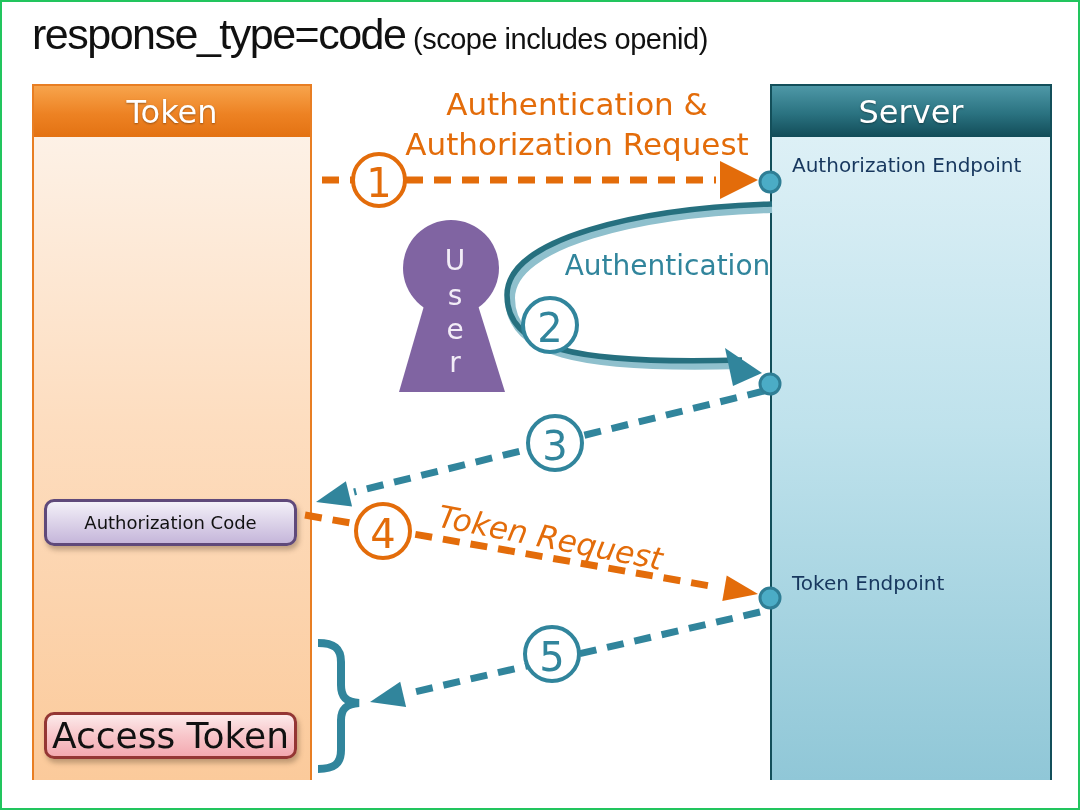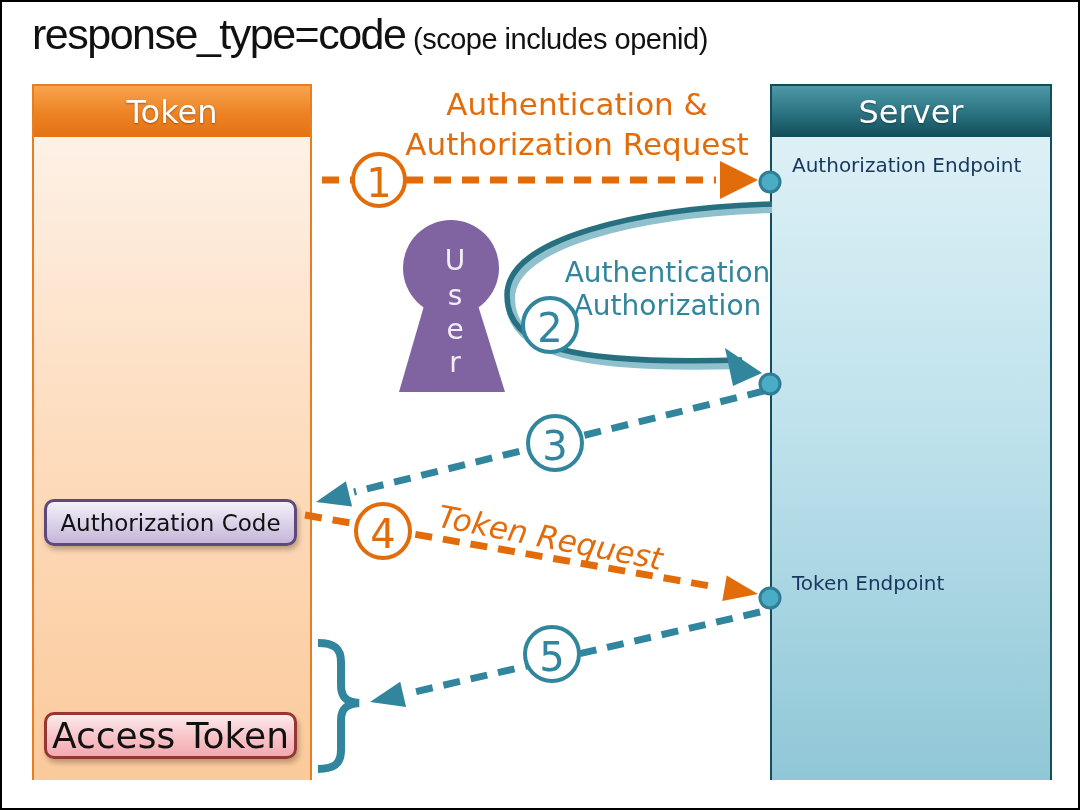--- a/index.html
+++ b/index.html
@@ -1,18 +1,18 @@
 <!DOCTYPE html>
 <html><head>
 <meta charset="utf-8">
 <style>
   html,body{margin:0;padding:0;background:#fff;}
   #canvas{
     position:relative;width:1080px;height:810px;box-sizing:border-box;
-    border:2px solid #000000;background:#ffffff;overflow:hidden;
+    border:2px solid #22c55e;background:#ffffff;overflow:hidden;
     font-family:"DejaVu Sans","Liberation Sans",sans-serif;
   }
   
   .title{position:absolute;left:30px;top:8px;white-space:nowrap;color:#111;}
   .title .main{font-size:43px;letter-spacing:-1.5px;font-family:"Liberation Sans",sans-serif;}
   .title .sub{font-size:29px;letter-spacing:-0.5px;font-family:"Liberation Sans",sans-serif;}
   
   .actor{position:absolute;top:82px;height:696px;box-sizing:border-box;}
   .actor .hdr{height:51px;display:flex;align-items:center;justify-content:center;
     color:#fff;font-size:32px;text-shadow:0 1px 2px rgba(0,0,0,.35);}
@@ -22,31 +22,31 @@
   #server-box{left:768px;width:282px;border:2px solid #134F5A;}
   #server-box .hdr{background:linear-gradient(#4E98A7,#2A7280 55%,#124C58);text-align:center;}
   #server-box .bdy{height:643px;background:linear-gradient(#DDF0F6,#BFE2EC 45%,#90C7D7);}
   .endpoint-label{position:absolute;color:#17375E;font-size:20px;line-height:40px;}
   #auth-endpoint-label{left:790px;top:143px;width:260px;}
   #token-endpoint-label{left:790px;top:561px;width:170px;}
   
   .chip{position:absolute;left:42px;width:253px;height:47px;box-sizing:border-box;
     border-radius:10px;display:flex;align-items:center;justify-content:center;
     color:#111;box-shadow:2px 4px 5px rgba(80,60,40,.35);}
-  #auth-code-chip{top:497px;border:3px solid #5F497A;font-size:23px;
+  #auth-code-chip{top:497px;border:3px solid #5F497A;font-size:18px;
     background:linear-gradient(#F3F0F8,#DCD3E9 50%,#C5B6DA);}
   #id-token-chip{top:645px;border:3px solid #4F6228;font-size:28px;
     background:linear-gradient(#F3F9E5,#E2EFC4 50%,#D0E3A8);}
   #access-token-chip{top:710px;border:3px solid #943634;font-size:36px;
     background:linear-gradient(#FCEAEA,#F8C6CA 50%,#F3A9B0);}
   
   .flabel{position:absolute;}
   #auth-request-label{left:385px;top:82px;width:380px;text-align:center;
     color:#E36C0A;font-size:31px;line-height:40px;}
-  #authn-authz-label{left:553px;top:254px;width:225px;text-align:center;
+  #authn-authz-label{left:553px;top:247px;width:225px;text-align:center;
     color:#31859C;font-size:28px;line-height:33px;}
   #token-request-label{left:440px;top:496px;color:#E36C0A;font-size:31px;
     font-style:italic;transform:rotate(11deg);transform-origin:left top;white-space:nowrap;}
   svg{position:absolute;left:0;top:0;}
   .stepnum{font-size:40px;font-family:"DejaVu Sans",sans-serif;}
 </style>
 </head>
 <body>
 
 <div id="canvas">
@@ -70,21 +70,20 @@
 
   <div class="chip" id="auth-code-chip">Authorization Code</div>
   <div class="chip" id="access-token-chip">Access Token</div>
 
   <div class="flabel" id="auth-request-label">
     <div>Authentication &amp;</div>
     <div>Authorization Request</div>
   </div>
   <div class="flabel" id="authn-authz-label">
     <div>Authentication</div>
-    <div>Authorization</div>
   </div>
   <div class="flabel" id="token-request-label">Token Request</div>
 
   <svg width="1080" height="810" viewBox="0 0 1080 810">
 
     <g>
       <circle cx="449" cy="266" r="48" fill="#8064A2"></circle>
       <polygon points="424,297 474,297 503,390 397,390" fill="#8064A2"></polygon>
       <text x="453" y="258" text-anchor="middle" dominant-baseline="central" font-size="28" fill="#F2EDF7">U</text>
       <text x="453" y="293" text-anchor="middle" dominant-baseline="central" font-size="28" fill="#F2EDF7">s</text>

